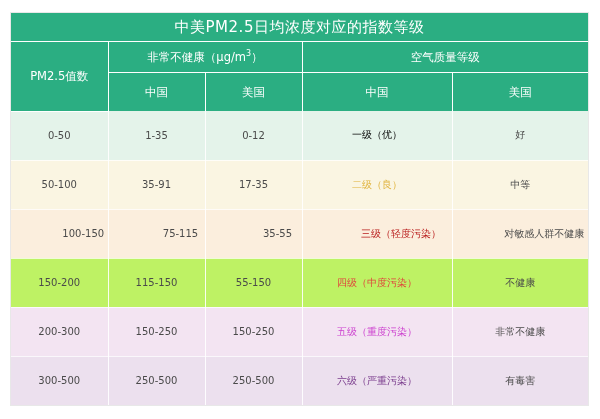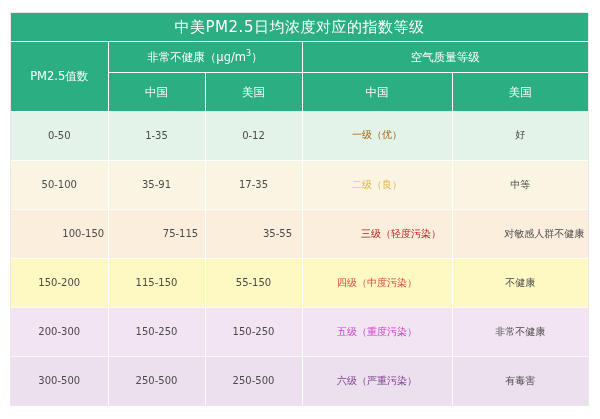--- a/index.html
+++ b/index.html
@@ -96,26 +96,26 @@
   }
 
   .lvl {
     font-size: 12px;
   }
 
   
   tr.r0 td { background: #e4f3ea; }
   tr.r1 td { background: #faf5e2; }
   tr.r2 td { background: #fbeedd; padding-left: 48px; }
-  tr.r3 td { background: #fef9c3; margin-left: 25px; }
+  tr.r3 td { background: #bef264; margin-left: 25px; }
   tr.r4 td { background: #f3e4f2; }
   tr.r5 td { background: #ece0ee; }
 
   
-  tr.r0 .lvl { color: #a16207; }
+  tr.r0 .lvl { color: #000000; }
   tr.r1 .lvl { color: #e0b33c; }
   tr.r2 .lvl { color: #b91c1c; }
   tr.r3 .lvl { color: #e0463c; }
   tr.r4 .lvl { color: #cc3fcf; }
   tr.r5 .lvl { color: #7a3b8c; }
 
   
   col.c0 { width: 97px; }
   col.c1 { width: 97px; }
   col.c2 { width: 97px; }

